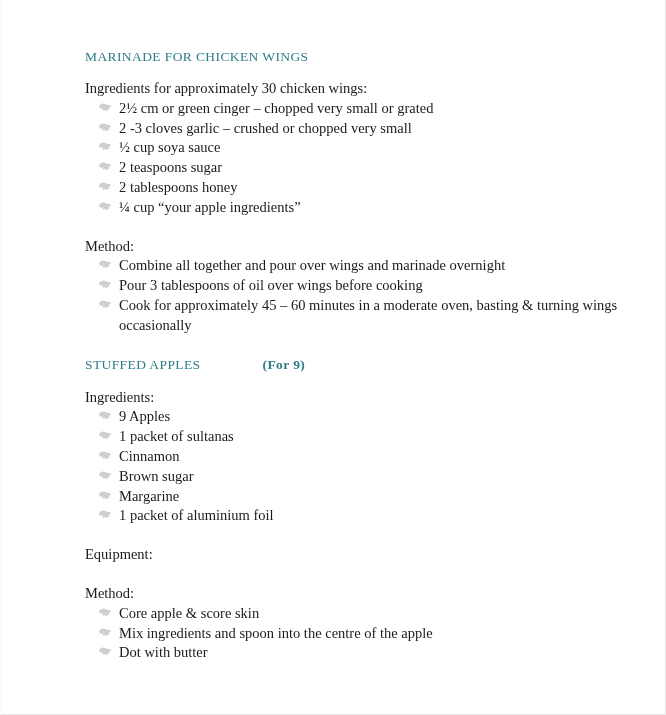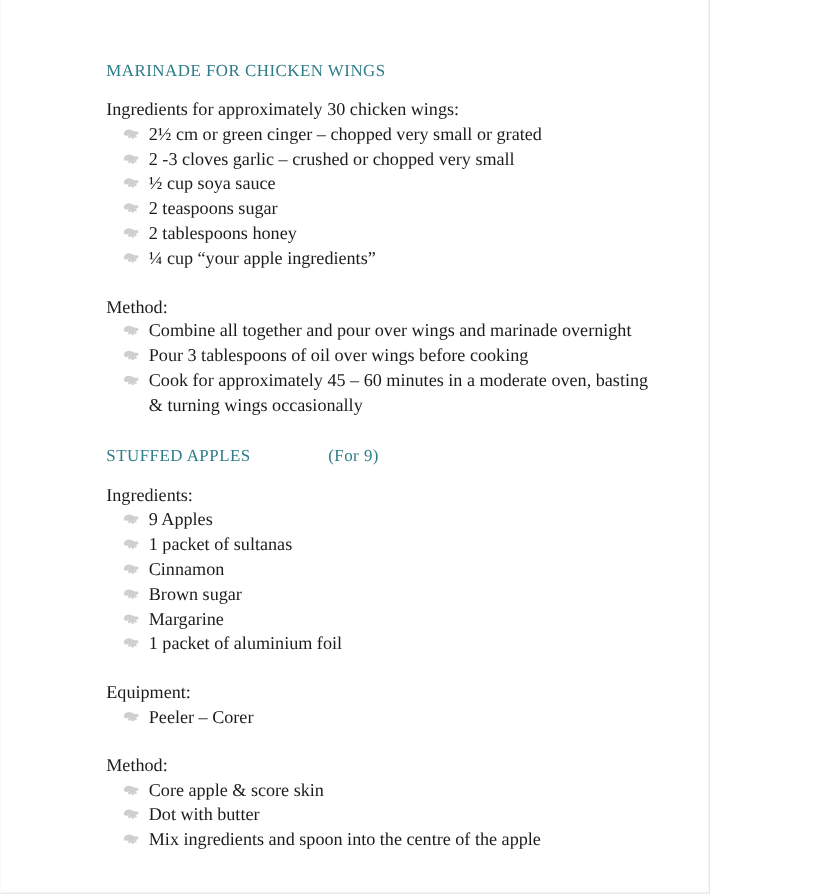--- a/index.html
+++ b/index.html
@@ -11,21 +11,21 @@
     width: 666px;
     height: 715px;
     font-family: "Liberation Serif", "DejaVu Serif", serif;
     color: #1b1b1b;
     overflow: hidden;
   }
 
   .page {
     position: relative;
     box-sizing: border-box;
-    width: 568px;
+    width: 666px;
     height: 715px;
     background: #ffffff;
     border-right: 1px solid #e6e6e6;
     border-bottom: 1px solid #e6e6e6;
     border-left: 1px solid #fafafa;
     padding: 0;
   }
 
   .content {
     position: absolute;
@@ -44,20 +44,21 @@
     line-height: 18px;
     display: flex;
     align-items: baseline;
   }
   .recipe-title .title-text {
     white-space: nowrap;
   }
   .recipe-title .serves {
     margin-left: 62px;
     white-space: nowrap;
+    font-weight: bold;
   }
 
   .section-label {
     font-size: 14.5px;
     line-height: 19.8px;
     margin: 0;
     color: #1b1b1b;
   }
 
   .item-list {
@@ -249,57 +250,47 @@
             </svg>
           </span>
           <span>1 packet of aluminium foil</span>
         </li>
       </ul>
 
       <div class="gap-block"></div>
 
       <p class="section-label">Equipment:</p>
 
-      <ul class="item-list">
-        <li>
-          <span class="bullet">
-            <svg width="16" height="14" viewBox="0 0 16 14" aria-hidden="true">
-              <path d="M2.2 8.4c-.5-1.5.1-3.3 1.6-4.2 1.4-.9 3.3-.8 4.7-.1.8.4 1.5.9 2.4 1 .9.1 2-.2 2.6.4.5.5.3 1.4-.2 1.8-.6.5-1.4.5-2.1.4.5.4 1.1.8 1.2 1.4.1.6-.5 1.2-1.1 1.1-.6-.1-1-.6-1.5-1 .2.5.5 1.1.2 1.6-.3.5-1.1.5-1.5.1-.5-.4-.6-1.1-.8-1.7-.2.5-.3 1.2-.9 1.4-.6.2-1.2-.3-1.3-.9-.1-.7.2-1.4.5-2-.7.5-1.4 1.1-2.3.9-.7-.1-1.2-.8-1.5-1.5z" fill="currentColor"></path>
-            </svg>
-          </span>
-          <span>Peeler – Corer</span>
-        </li>
-      </ul>
 
       <div class="gap-block"></div>
 
       <p class="section-label">Method:</p>
 
       <ul class="item-list">
         <li>
           <span class="bullet">
             <svg width="16" height="14" viewBox="0 0 16 14" aria-hidden="true">
               <path d="M2.2 8.4c-.5-1.5.1-3.3 1.6-4.2 1.4-.9 3.3-.8 4.7-.1.8.4 1.5.9 2.4 1 .9.1 2-.2 2.6.4.5.5.3 1.4-.2 1.8-.6.5-1.4.5-2.1.4.5.4 1.1.8 1.2 1.4.1.6-.5 1.2-1.1 1.1-.6-.1-1-.6-1.5-1 .2.5.5 1.1.2 1.6-.3.5-1.1.5-1.5.1-.5-.4-.6-1.1-.8-1.7-.2.5-.3 1.2-.9 1.4-.6.2-1.2-.3-1.3-.9-.1-.7.2-1.4.5-2-.7.5-1.4 1.1-2.3.9-.7-.1-1.2-.8-1.5-1.5z" fill="currentColor"></path>
             </svg>
           </span>
           <span>Core apple &amp; score skin</span>
         </li>
         <li>
           <span class="bullet">
             <svg width="16" height="14" viewBox="0 0 16 14" aria-hidden="true">
               <path d="M2.2 8.4c-.5-1.5.1-3.3 1.6-4.2 1.4-.9 3.3-.8 4.7-.1.8.4 1.5.9 2.4 1 .9.1 2-.2 2.6.4.5.5.3 1.4-.2 1.8-.6.5-1.4.5-2.1.4.5.4 1.1.8 1.2 1.4.1.6-.5 1.2-1.1 1.1-.6-.1-1-.6-1.5-1 .2.5.5 1.1.2 1.6-.3.5-1.1.5-1.5.1-.5-.4-.6-1.1-.8-1.7-.2.5-.3 1.2-.9 1.4-.6.2-1.2-.3-1.3-.9-.1-.7.2-1.4.5-2-.7.5-1.4 1.1-2.3.9-.7-.1-1.2-.8-1.5-1.5z" fill="currentColor"></path>
             </svg>
           </span>
+          <span>Mix ingredients and spoon into the centre of the apple</span>
+        </li>
+        <li>
+          <span class="bullet">
+            <svg width="16" height="14" viewBox="0 0 16 14" aria-hidden="true">
+              <path d="M2.2 8.4c-.5-1.5.1-3.3 1.6-4.2 1.4-.9 3.3-.8 4.7-.1.8.4 1.5.9 2.4 1 .9.1 2-.2 2.6.4.5.5.3 1.4-.2 1.8-.6.5-1.4.5-2.1.4.5.4 1.1.8 1.2 1.4.1.6-.5 1.2-1.1 1.1-.6-.1-1-.6-1.5-1 .2.5.5 1.1.2 1.6-.3.5-1.1.5-1.5.1-.5-.4-.6-1.1-.8-1.7-.2.5-.3 1.2-.9 1.4-.6.2-1.2-.3-1.3-.9-.1-.7.2-1.4.5-2-.7.5-1.4 1.1-2.3.9-.7-.1-1.2-.8-1.5-1.5z" fill="currentColor"></path>
+            </svg>
+          </span>
           <span>Dot with butter</span>
-        </li>
-        <li>
-          <span class="bullet">
-            <svg width="16" height="14" viewBox="0 0 16 14" aria-hidden="true">
-              <path d="M2.2 8.4c-.5-1.5.1-3.3 1.6-4.2 1.4-.9 3.3-.8 4.7-.1.8.4 1.5.9 2.4 1 .9.1 2-.2 2.6.4.5.5.3 1.4-.2 1.8-.6.5-1.4.5-2.1.4.5.4 1.1.8 1.2 1.4.1.6-.5 1.2-1.1 1.1-.6-.1-1-.6-1.5-1 .2.5.5 1.1.2 1.6-.3.5-1.1.5-1.5.1-.5-.4-.6-1.1-.8-1.7-.2.5-.3 1.2-.9 1.4-.6.2-1.2-.3-1.3-.9-.1-.7.2-1.4.5-2-.7.5-1.4 1.1-2.3.9-.7-.1-1.2-.8-1.5-1.5z" fill="currentColor"></path>
-            </svg>
-          </span>
-          <span>Mix ingredients and spoon into the centre of the apple</span>
         </li>
       </ul>
     </div>
 
   </div>
 </div>
 
 </body></html>

